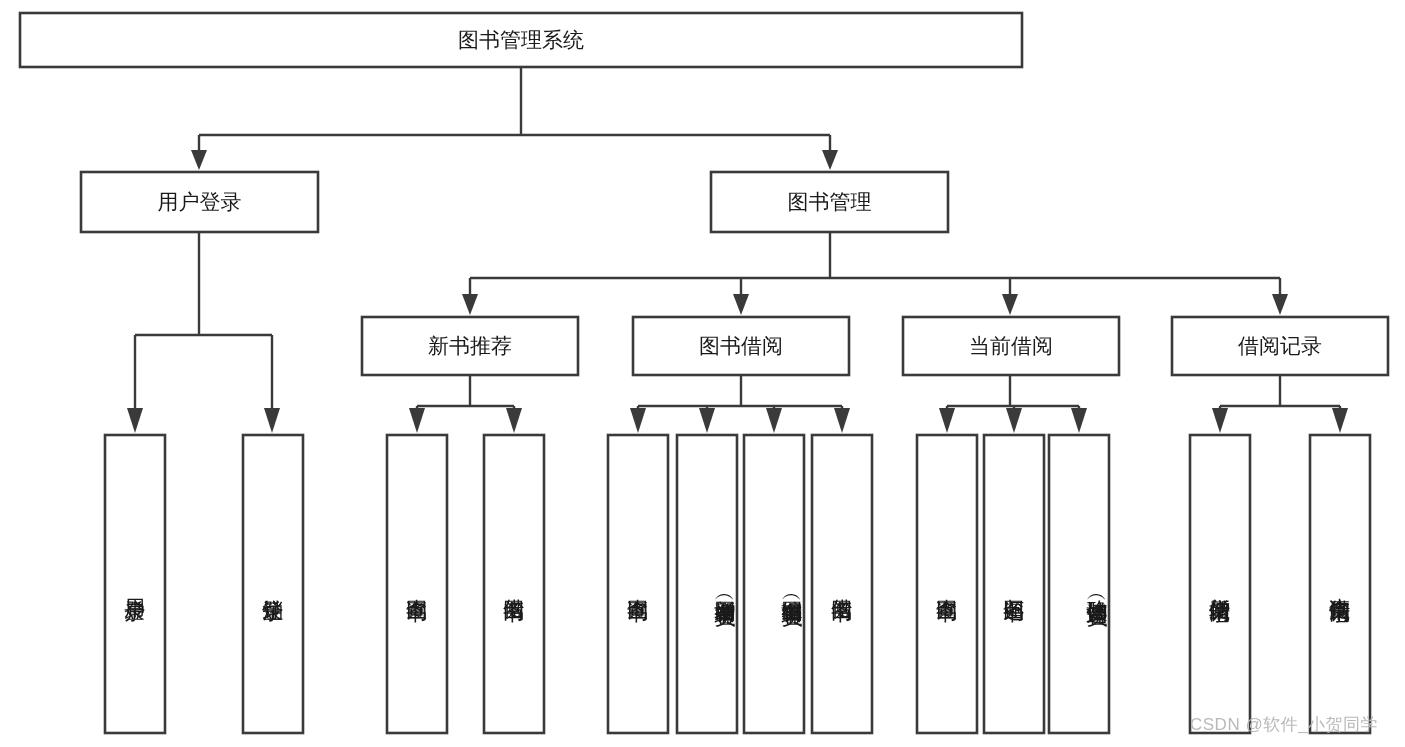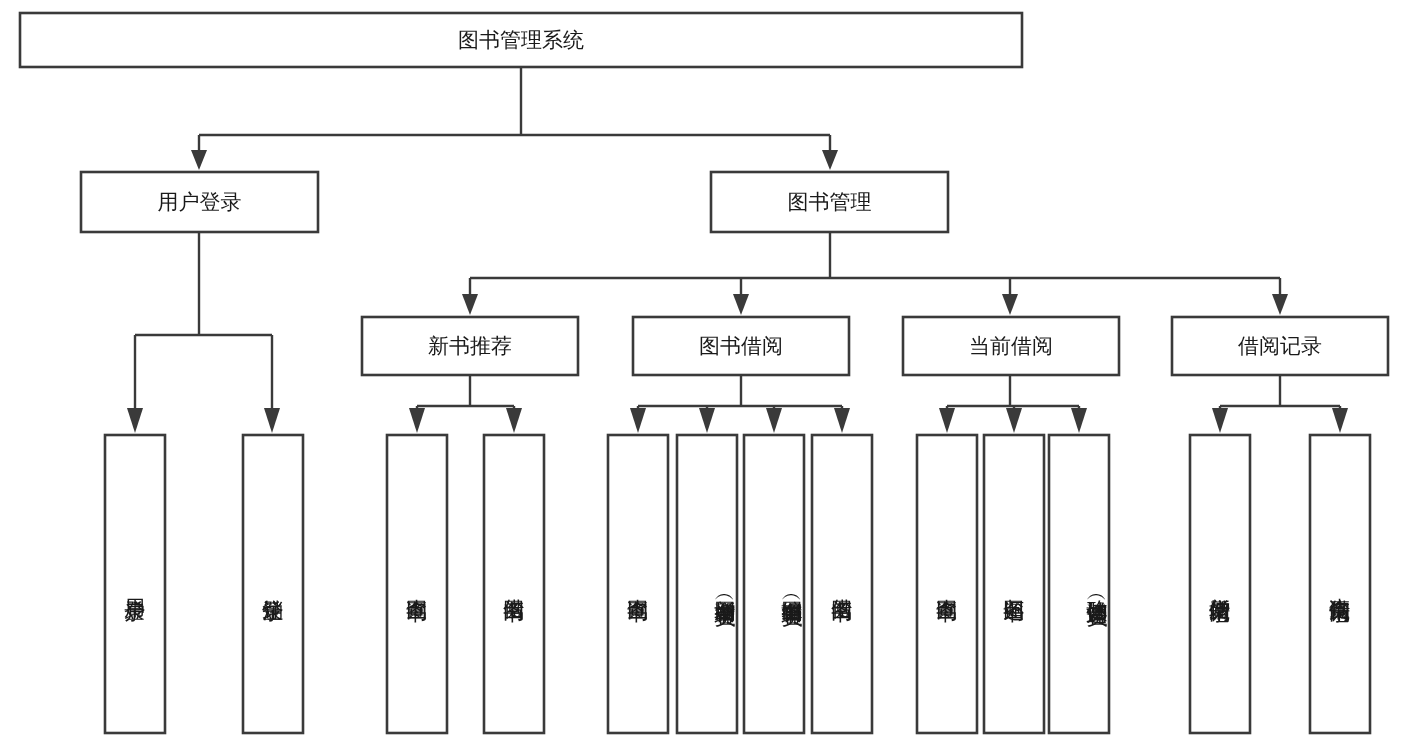--- a/index.html
+++ b/index.html
@@ -198,14 +198,15 @@
   <div class="label-vertical" style="left:608px; top:435px; width:60px; height:298px; display:flex; align-items:center; justify-content:center;">查询图书</div>
   <div class="label-vertical" style="left:677px; top:441px; width:60px; height:292px; display:flex; align-items:flex-start; justify-content:center;">新增图书（管理员）</div>
   <div class="label-vertical" style="left:744px; top:441px; width:60px; height:292px; display:flex; align-items:flex-start; justify-content:center;">编辑图书（管理员）</div>
   <div class="label-vertical" style="left:812px; top:435px; width:60px; height:298px; display:flex; align-items:center; justify-content:center;">借阅图书</div>
   <div class="label-vertical" style="left:917px; top:435px; width:60px; height:298px; display:flex; align-items:center; justify-content:center;">查询图书</div>
   <div class="label-vertical" style="left:984px; top:435px; width:60px; height:298px; display:flex; align-items:center; justify-content:center;">归还图书</div>
   <div class="label-vertical" style="left:1049px; top:441px; width:60px; height:292px; display:flex; align-items:flex-start; justify-content:center;">确认归还（管理员）</div>
   <div class="label-vertical" style="left:1190px; top:435px; width:60px; height:298px; display:flex; align-items:center; justify-content:center;">新增借阅记录</div>
   <div class="label-vertical" style="left:1310px; top:435px; width:60px; height:298px; display:flex; align-items:center; justify-content:center;">查询借阅记录</div>
 
+  <div class="watermark">CSDN @软件_小贺同学</div>
 
 </div>
 
 </body></html>

